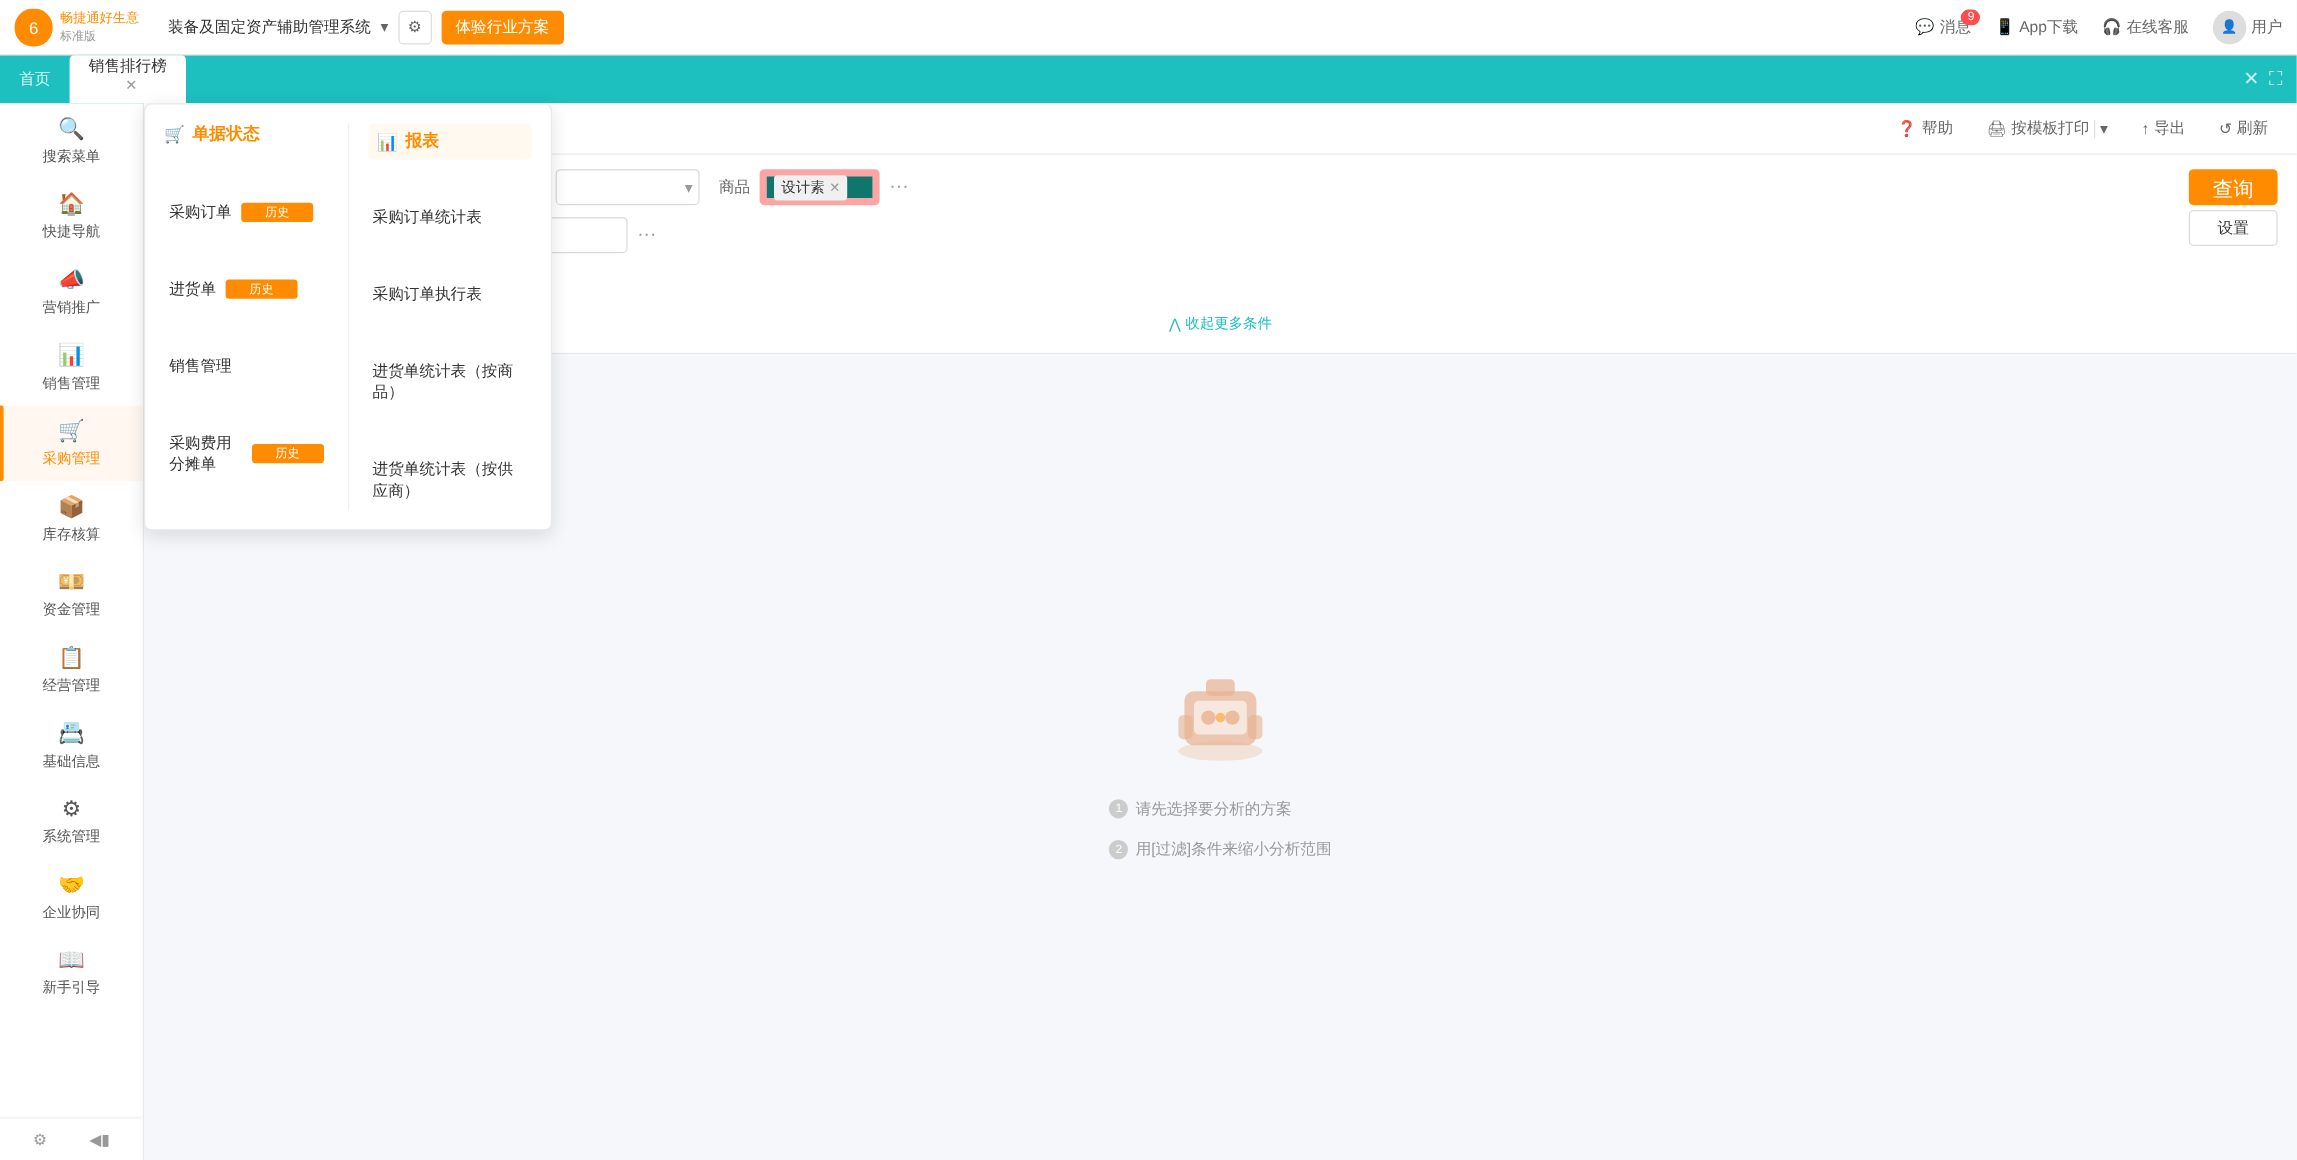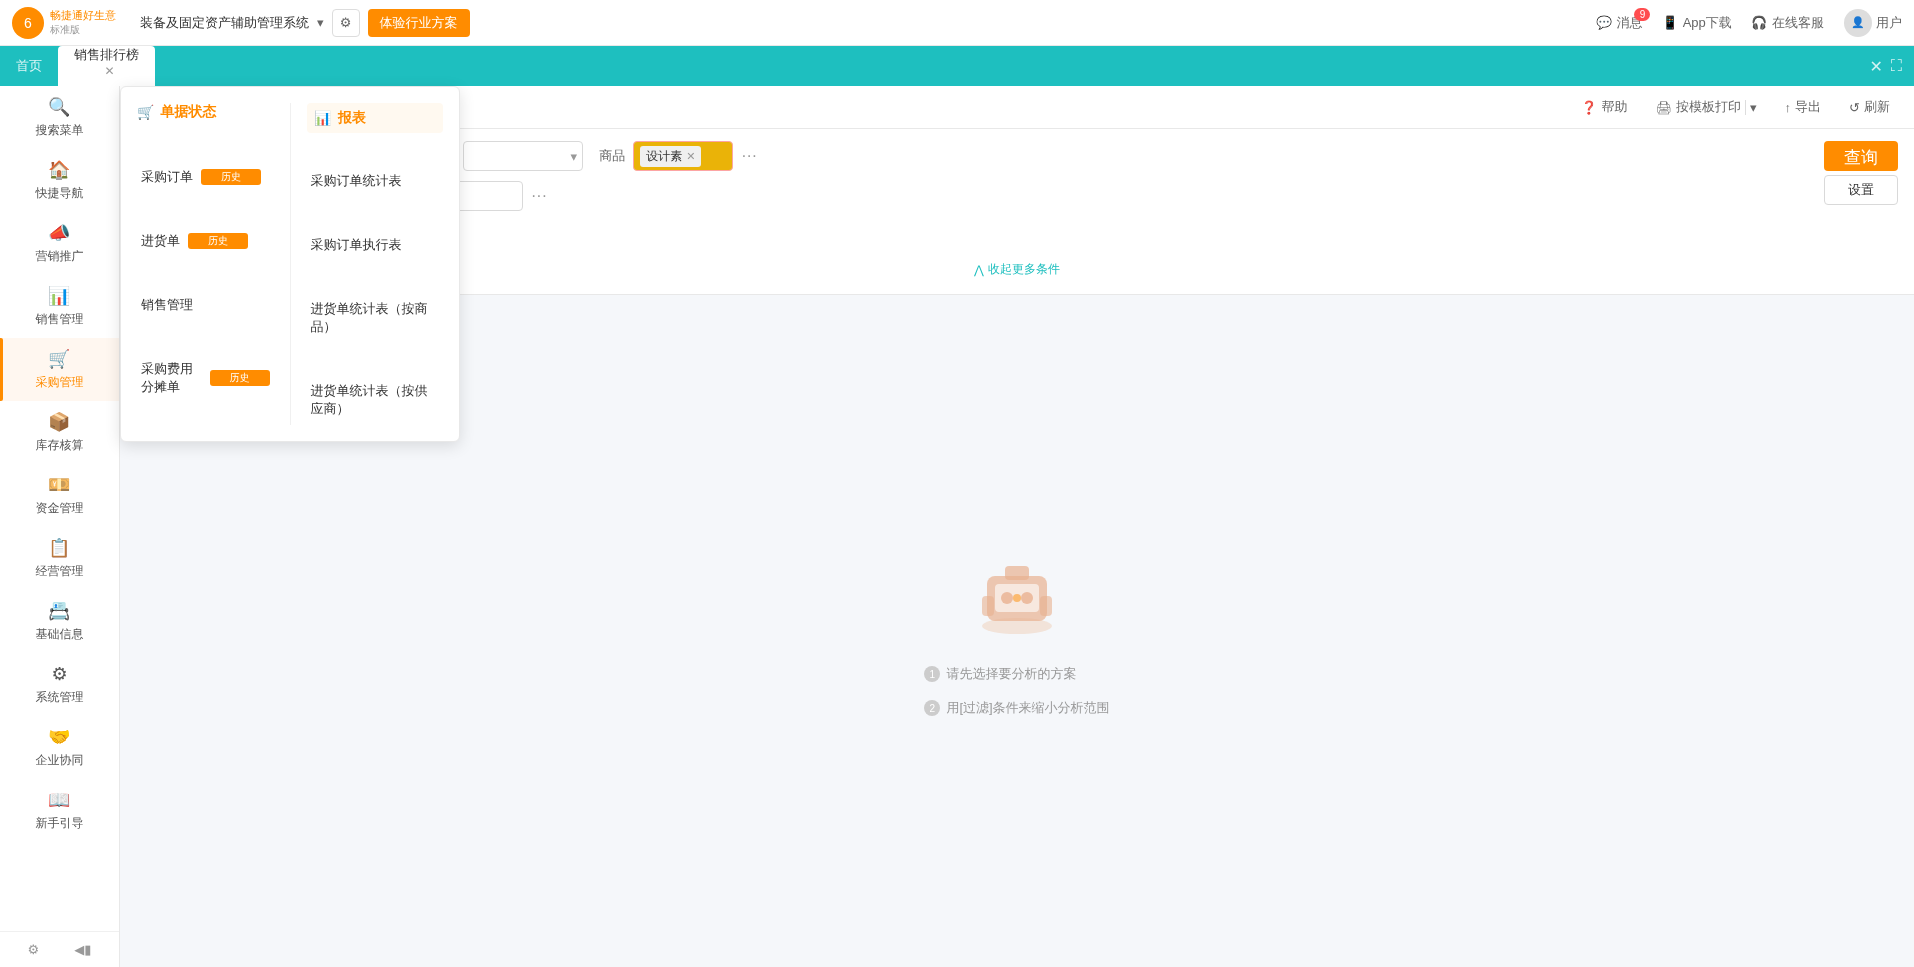--- a/index.html
+++ b/index.html
@@ -602,21 +602,21 @@
               <span class="filter-label">单据状态</span>
               <div class="filter-select-wrap">
                 <select class="filter-select">
                   <option></option>
                 </select>
                 <span class="filter-select-arrow">▾</span>
               </div>
             </div>
             <div class="filter-item">
               <span class="filter-label">商品</span>
-              <div style="display:flex; align-items:center; border:1px solid #fca5a5; border-radius:4px; padding:2px 6px; height:30px; background:#eab308; min-width:100px;">
+              <div style="display:flex; align-items:center; border:6px solid #fca5a5; border-radius:4px; padding:2px 6px; height:30px; background:#0f766e; min-width:100px;">
                 <span class="tag">
                   <span>设计素</span>
                   <span class="tag-close">✕</span>
                 </span>
               </div>
               <span class="ellipsis-btn">···</span>
             </div>
           </div>
 
           <div class="filter-row">

